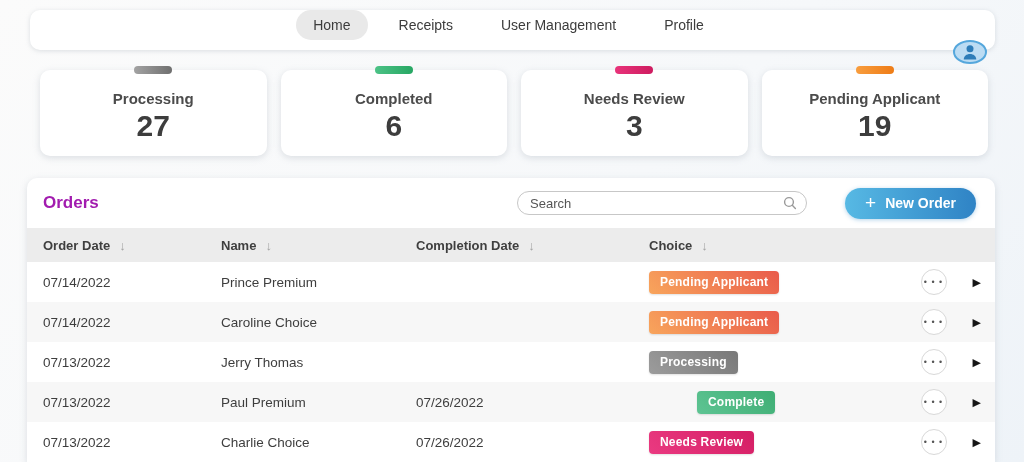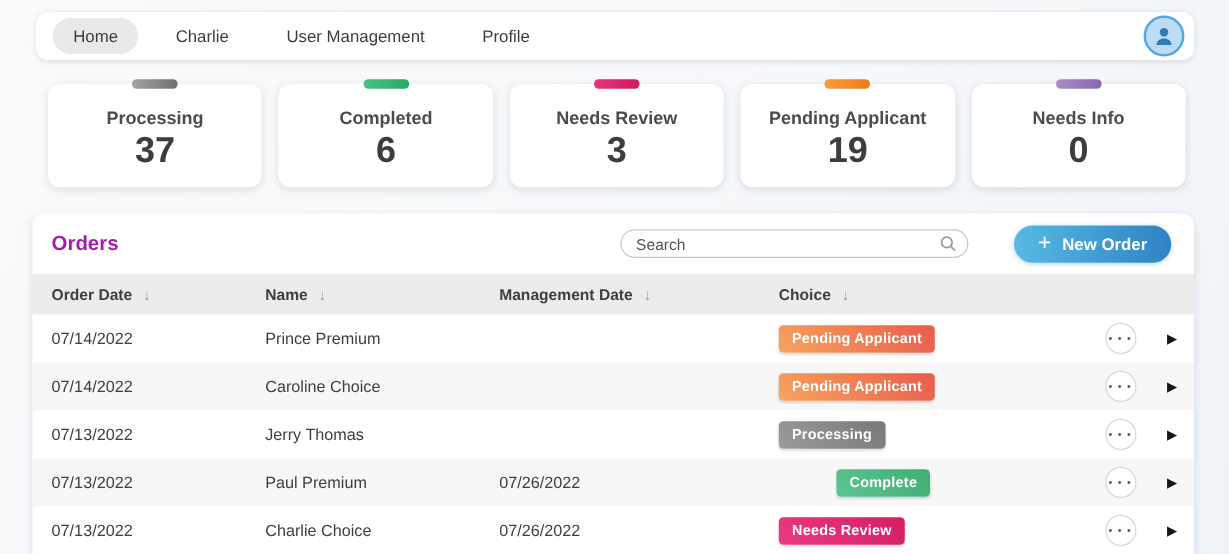--- a/index.html
+++ b/index.html
@@ -8,21 +8,21 @@
     font-family:"Liberation Sans", sans-serif;
     background:linear-gradient(135deg,#fbfbfb 0%,#f6f8fa 55%,#eef3f8 100%);
     color:#3e3e3e;
   }
 
   
   .navbar {
     position:absolute; left:30px; top:10px; width:965px; height:40px;
     background:#fff; border-radius:10px;
     box-shadow:0 1px 5px rgba(140,150,160,.28);
-    display:flex; align-items:center; padding:0 8px 0 14px;
+    display:flex; align-items:center; padding:0 8px 0 14px;flex-direction:column;
   }
   .nav-tab {
     font-size:14px; color:#3c3c3c; padding:7px 17px; border-radius:16px;
     cursor:pointer; white-space:nowrap; margin-right:14px;
   }
   .nav-tab.active { background:#e9e9e9; }
   .avatar {
     margin-left:auto; width:34px; height:34px; border-radius:50%;
     background:#bcdcf3; border:2px solid #55a7dc;
     display:flex; align-items:center; justify-content:center;
@@ -93,57 +93,52 @@
     font-family:"Liberation Sans", sans-serif;
   }
   .row-arrow { color:#151515; font-size:11px; cursor:pointer; }
 </style>
 </head>
 <body>
 
 <div class="navbar">
   <div id="nav-tabs" style="display:flex;align-items:center;">
       <div class="nav-tab active">Home</div>
-      <div class="nav-tab">Charlie</div>
+      <div class="nav-tab">Receipts</div>
       <div class="nav-tab">User Management</div>
       <div class="nav-tab">Profile</div>
     </div>
   <div class="avatar">
     <svg width="20" height="20" viewBox="0 0 24 24">
       <circle cx="12" cy="8.2" r="4.2" fill="#2d7cb8"></circle>
       <path d="M4.5 21c0-4.1 3.4-6.6 7.5-6.6s7.5 2.5 7.5 6.6z" fill="#2d7cb8"></path>
     </svg>
   </div>
 </div>
 
 <div class="stats" id="stats-row">
     <div class="stat-card">
     <span class="stat-pill" style="background: linear-gradient(90deg, rgb(163, 163, 163), rgb(111, 111, 111));"></span>
     <span class="stat-label">Processing</span>
-    <span class="stat-value">37</span>
+    <span class="stat-value">27</span>
   </div>
     <div class="stat-card">
     <span class="stat-pill" style="background: linear-gradient(90deg, rgb(76, 194, 134), rgb(39, 167, 99));"></span>
     <span class="stat-label">Completed</span>
     <span class="stat-value">6</span>
   </div>
     <div class="stat-card">
     <span class="stat-pill" style="background: linear-gradient(90deg, rgb(232, 51, 122), rgb(206, 28, 96));"></span>
     <span class="stat-label">Needs Review</span>
     <span class="stat-value">3</span>
   </div>
     <div class="stat-card">
     <span class="stat-pill" style="background: linear-gradient(90deg, rgb(248, 157, 62), rgb(238, 124, 22));"></span>
     <span class="stat-label">Pending Applicant</span>
     <span class="stat-value">19</span>
-  </div>
-    <div class="stat-card">
-    <span class="stat-pill" style="background: linear-gradient(90deg, rgb(169, 140, 200), rgb(138, 104, 176));"></span>
-    <span class="stat-label">Needs Info</span>
-    <span class="stat-value">0</span>
   </div>
   </div>
 
 <div class="orders-card">
   <div class="orders-header">
     <span class="orders-title">Orders</span>
     <span class="search-wrap">
       <input class="search-input" type="text" placeholder="Search" style="">
       <svg class="search-icon" width="16" height="16" viewBox="0 0 16 16">
         <circle cx="7" cy="7" r="4.4" fill="none" stroke="#9a9a9a" stroke-width="1.4"></circle>
@@ -158,21 +153,21 @@
   <div class="thead" id="table-head">
       <span class="th">
     <span>Order Date</span>
     <span class="sort-icon">↓</span>
   </span>
       <span class="th">
     <span>Name</span>
     <span class="sort-icon">↓</span>
   </span>
       <span class="th">
-    <span>Management Date</span>
+    <span>Completion Date</span>
     <span class="sort-icon">↓</span>
   </span>
       <span class="th">
     <span>Choice</span>
     <span class="sort-icon">↓</span>
   </span>
       <span></span>
     </div>
   <div id="table-body">
       <div class="trow">

